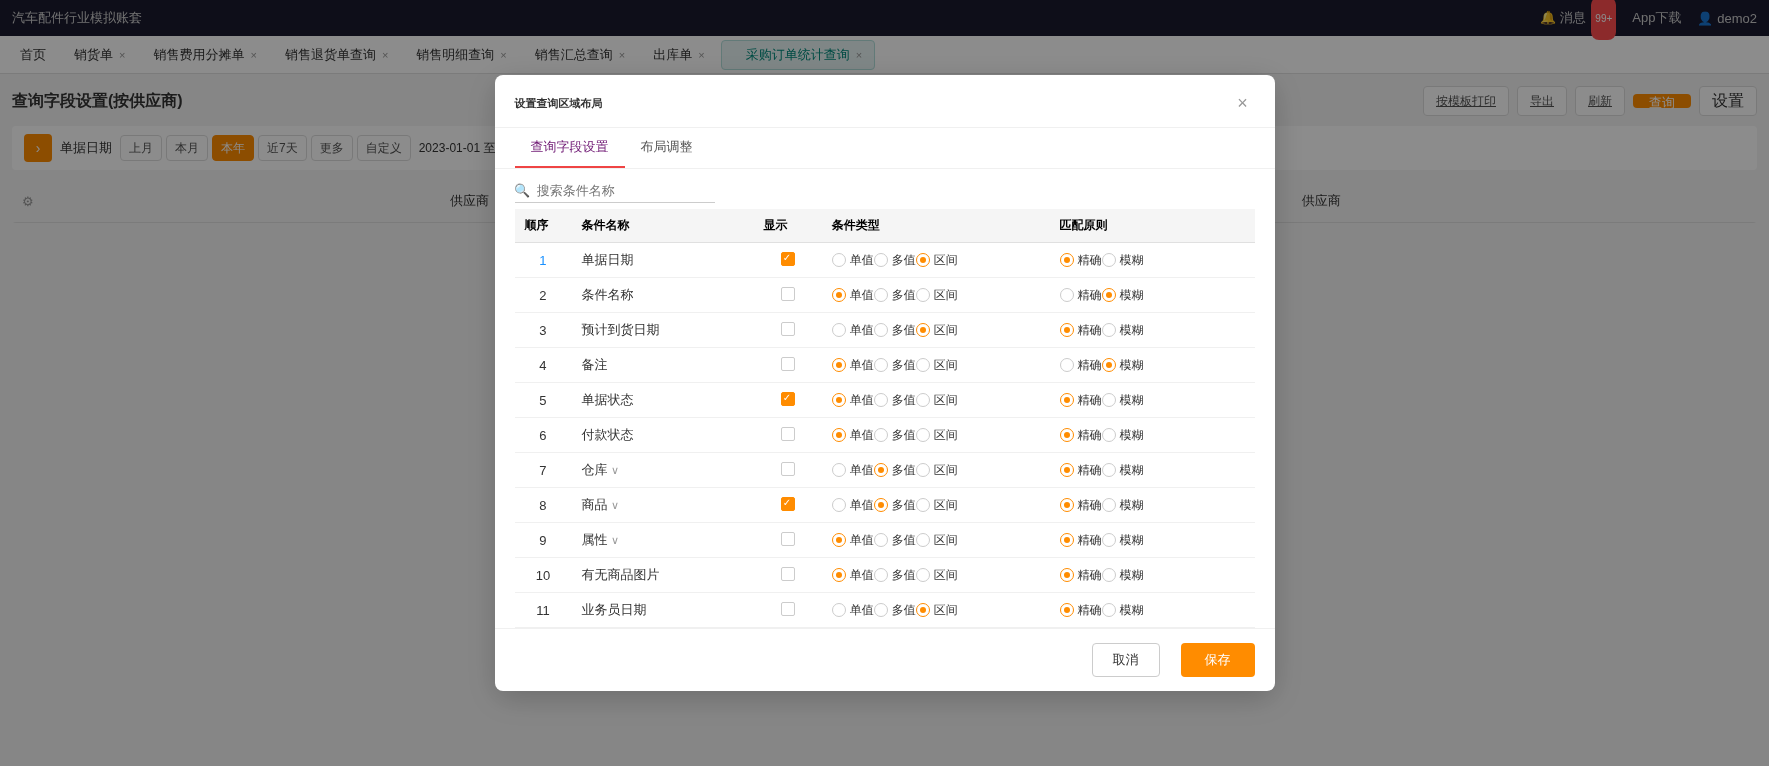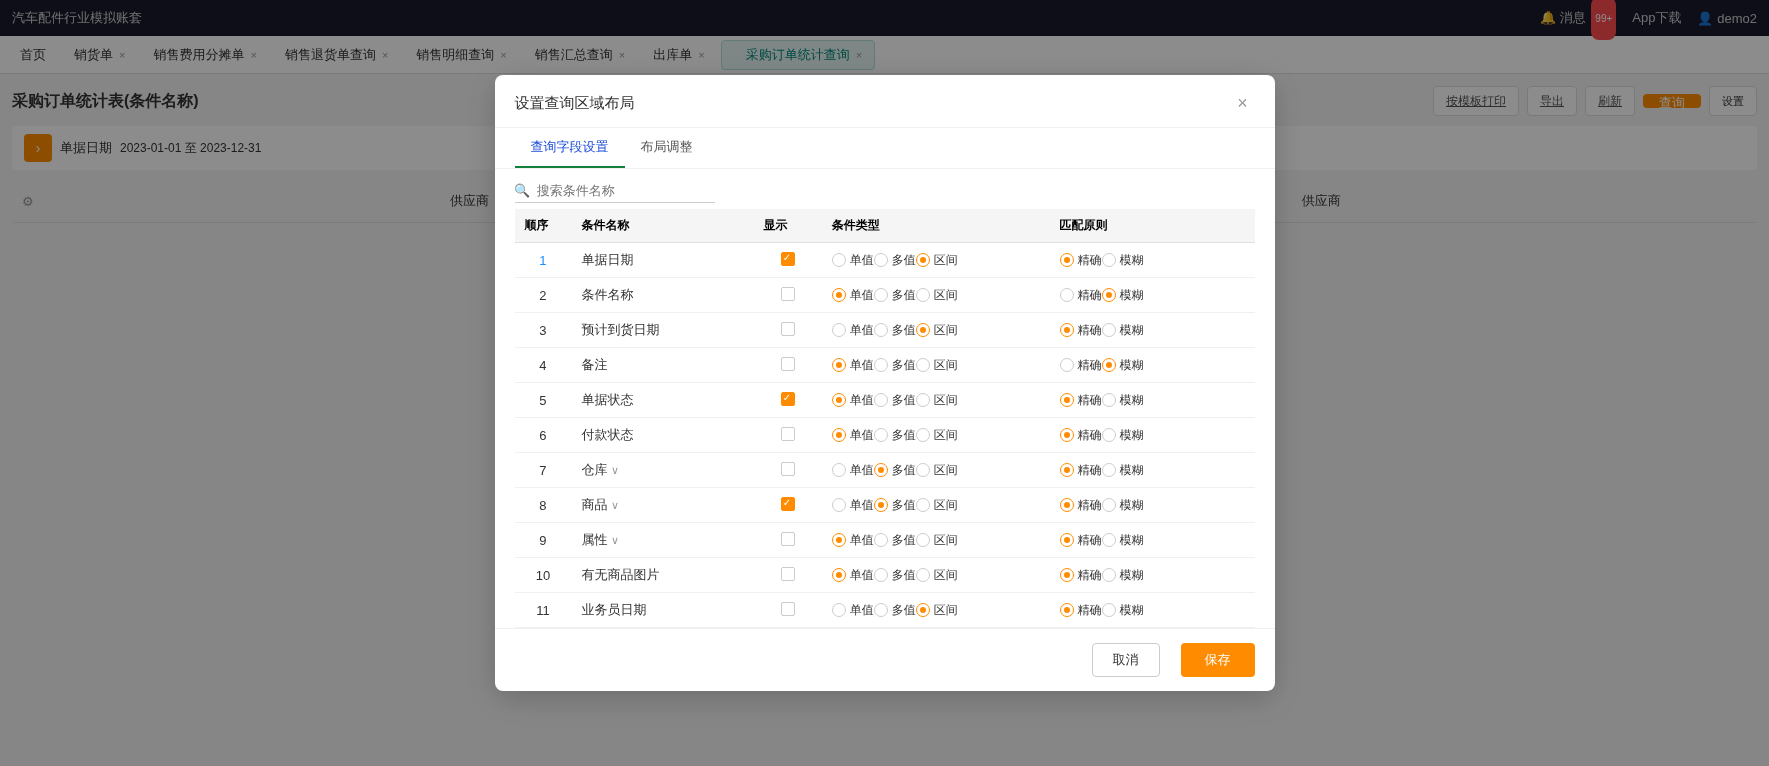--- a/index.html
+++ b/index.html
@@ -72,21 +72,21 @@
       height: 30px; padding: 0 12px; border: 1px solid #ddd;
       background: #fff; border-radius: 4px; cursor: pointer;
       font-size: 12px; color: #555; display: flex; align-items: center; gap: 4px; text-decoration: underline;
     }
     .btn-query {
       height: 14px; padding: 0 16px; background: #ff8c00;
       color: #fff; border: none; border-radius: 4px; cursor: pointer; font-size: 13px;
     }
     .btn-set {
       height: 30px; padding: 0 12px; background: #fff;
-      color: #333; border: 1px solid #ddd; border-radius: 4px; cursor: pointer; font-size: 11px;
+      color: #333; border: 1px solid #ddd; border-radius: 4px; cursor: pointer; font-size: 16px;
     }
 
     
     .filter-bar {
       background: #fff;
       border-radius: 4px;
       padding: 8px 12px;
       margin-bottom: 10px;
       display: flex;
       align-items: center;
@@ -147,21 +147,21 @@
       flex-direction: column;
       box-shadow: 0 8px 32px rgba(0,0,0,0.2);
     }
     .modal-header {
       display: flex;
       align-items: center;
       justify-content: space-between;
       padding: 16px 20px 12px;
       border-bottom: 1px solid #f0f0f0;
     }
-    .modal-title { font-size: 15px; font-weight: normal; color: #333; }
+    .modal-title { font-size: 11px; font-weight: bold; color: #333; }
     .modal-close {
       width: 24px; height: 24px; border: none; background: none;
       cursor: pointer; color: #999; font-size: 18px; display: flex;
       align-items: center; justify-content: center;
     }
 
     
     .modal-tabs {
       display: flex;
       padding: 0 20px;
@@ -169,22 +169,22 @@
       gap: 0;
     }
     .modal-tab {
       padding: 10px 16px;
       cursor: pointer;
       font-size: 13px;
       color: #555;
       border-bottom: 2px solid transparent;
     }
     .modal-tab.active {
-      color: #1d4ed8;
-      border-bottom: 2px solid #15803d;
+      color: #701a75;
+      border-bottom: 2px solid #ef4444;
     }
 
     
     .modal-search {
       padding: 10px 20px 6px;
     }
     .search-box {
       display: flex;
       align-items: center;
       border-bottom: 1px solid #ccc;
@@ -340,33 +340,41 @@
       <span class="tab-close">×</span>
     </div>
   <div class="tab-item active">
       <span>采购订单统计查询</span> 
       <span class="tab-close">×</span>
     </div>
 </div>
 
 <div class="page-area">
   <div class="page-header">
-    <div class="page-title">采购订单统计表(条件名称)</div>
+    <div class="page-title">查询字段设置(按供应商)</div>
     <div class="page-actions">
       <button class="btn-print">按模板打印</button>
       <button class="btn-export">导出</button>
       <button class="btn-refresh">刷新</button>
       <button class="btn-query">查询</button>
       <button class="btn-set">设置</button>
     </div>
   </div>
 
   <div class="filter-bar">
     <div class="filter-toggle">›</div>
     <span class="filter-label">单据日期</span>
+    <div class="date-btns">
+      <button class="date-btn">上月</button>
+      <button class="date-btn">本月</button>
+      <button class="date-btn active">本年</button>
+      <button class="date-btn">近7天</button>
+      <button class="date-btn">更多</button>
+      <button class="date-btn">自定义</button>
+    </div>
     <span class="date-range">2023-01-01 至 2023-12-31</span>
   </div>
 
   <div class="table-area">
     <div class="table-header-row">
       <span class="gear-icon">⚙</span>
       <span class="col-header">供应商</span>
       <span class="col-header">供应商</span>
     </div>
   </div>

